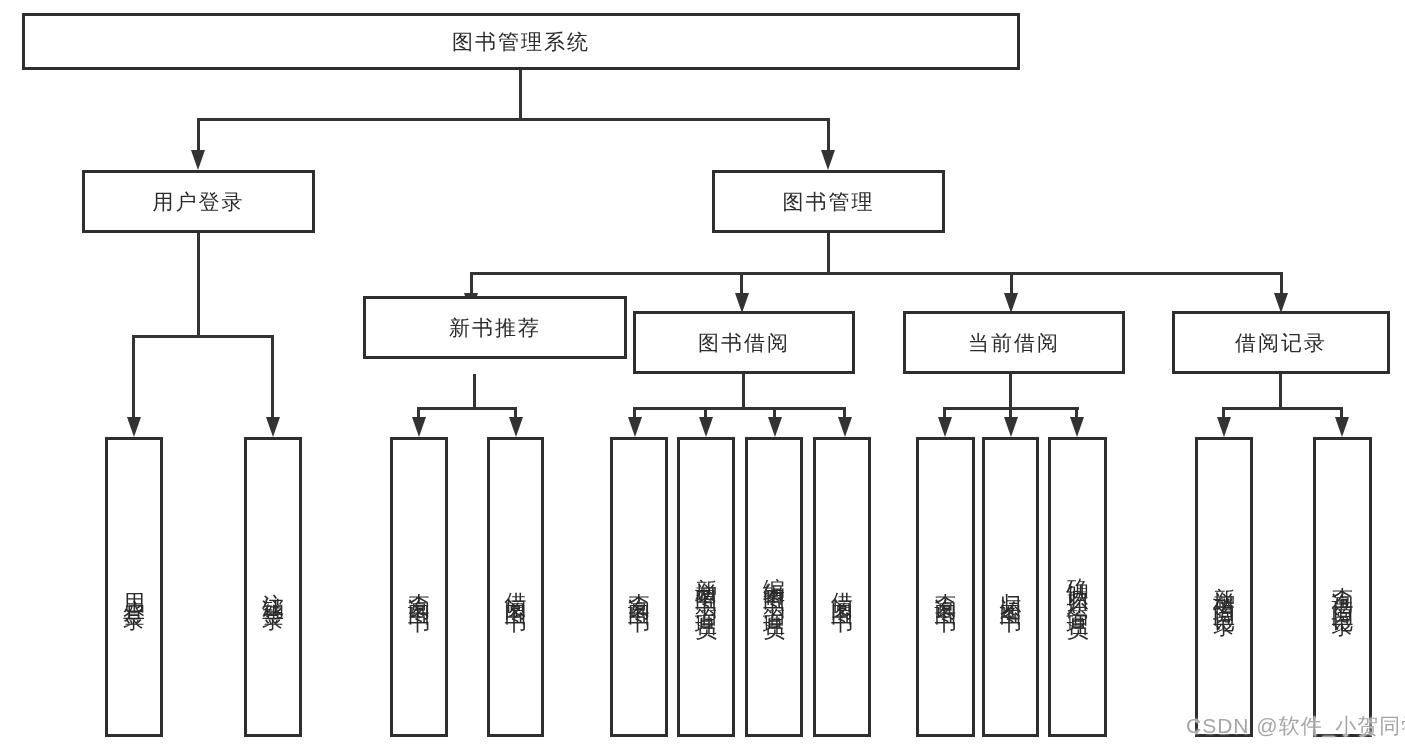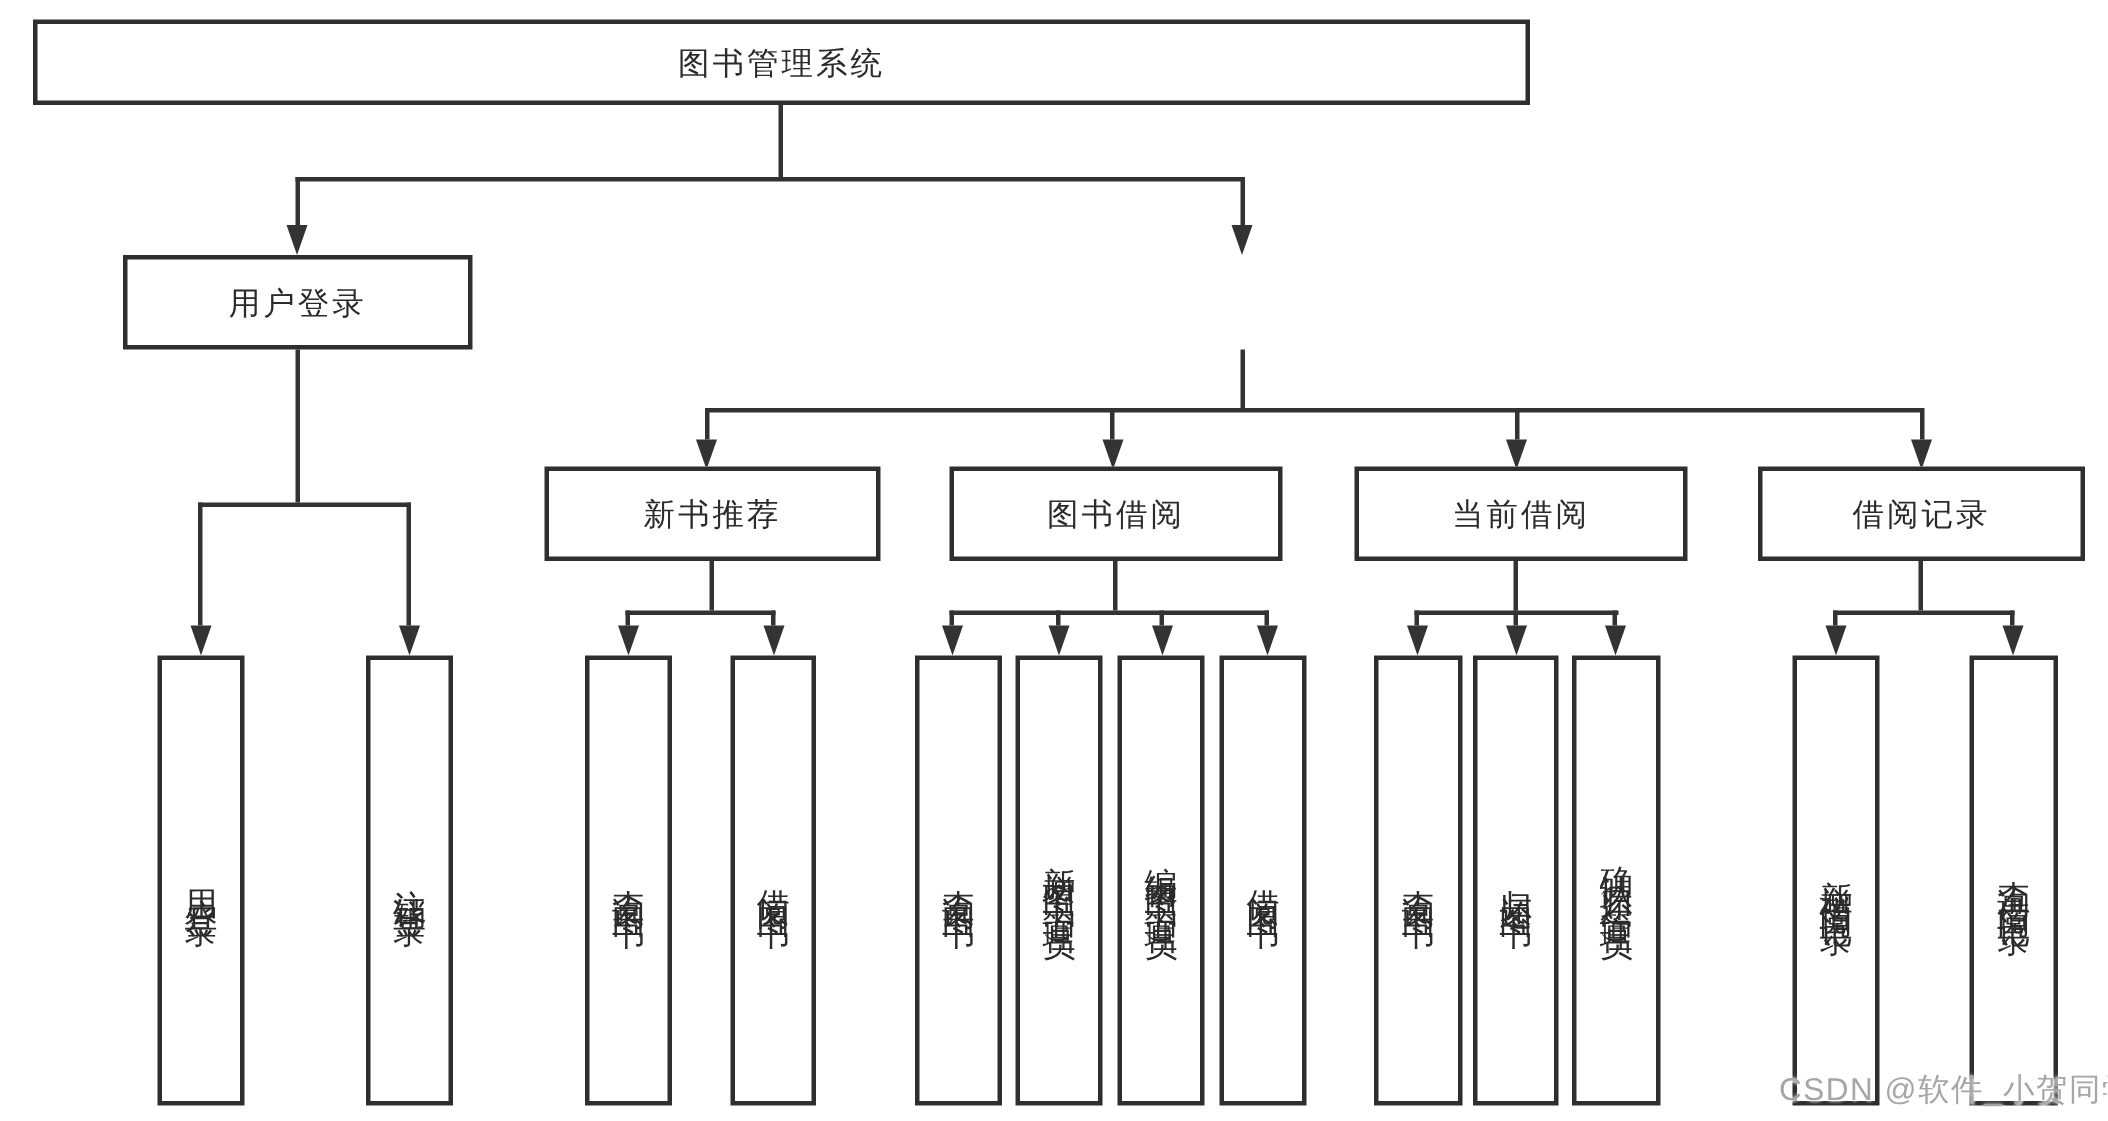--- a/index.html
+++ b/index.html
@@ -37,40 +37,43 @@
   <div class="vl" style="left:519px;top:70px;height:48px;"></div>
   <div class="hl" style="left:197px;top:118px;width:633px;"></div>
   <div class="vl" style="left:197px;top:118px;height:32px;"></div>
   <div class="ah" style="left:191px;top:150px;"></div>
   <div class="vl" style="left:827px;top:118px;height:32px;"></div>
   <div class="ah" style="left:821px;top:150px;"></div>
 
   <div class="box hbox" style="left:82px;top:170px;width:233px;height:63px;">
     <span>用户登录</span>
   </div>
+  <div class="box hbox" style="left:712px;top:170px;width:233px;height:63px;">
+    <span>图书管理</span>
+  </div>
 
   <div class="vl" style="left:197px;top:233px;height:102px;"></div>
   <div class="hl" style="left:132px;top:335px;width:142px;"></div>
   <div class="vl" style="left:132px;top:335px;height:82px;"></div>
   <div class="ah" style="left:127px;top:417px;"></div>
   <div class="vl" style="left:271px;top:335px;height:82px;"></div>
   <div class="ah" style="left:266px;top:417px;"></div>
 
   <div class="vl" style="left:827px;top:233px;height:39px;"></div>
   <div class="hl" style="left:470px;top:272px;width:812px;"></div>
   <div class="vl" style="left:470px;top:272px;height:21px;"></div>
   <div class="ah" style="left:464px;top:293px;"></div>
   <div class="vl" style="left:740px;top:272px;height:21px;"></div>
   <div class="ah" style="left:735px;top:293px;"></div>
   <div class="vl" style="left:1010px;top:272px;height:21px;"></div>
   <div class="ah" style="left:1004px;top:293px;"></div>
   <div class="vl" style="left:1280px;top:272px;height:21px;"></div>
   <div class="ah" style="left:1274px;top:293px;"></div>
 
-  <div class="box hbox" style="left:363px;top:311px;width:224px;height:63px;">
+  <div class="box hbox" style="left:363px;top:296px;width:264px;height:63px;">
     <span>新书推荐</span>
   </div>
   <div class="box hbox" style="left:903px;top:311px;width:222px;height:63px;">
     <span>当前借阅</span>
   </div>
   <div class="box hbox" style="left:633px;top:311px;width:222px;height:63px;">
     <span>图书借阅</span>
   </div>
   <div class="box hbox" style="left:1172px;top:311px;width:218px;height:63px;">
     <span>借阅记录</span>

